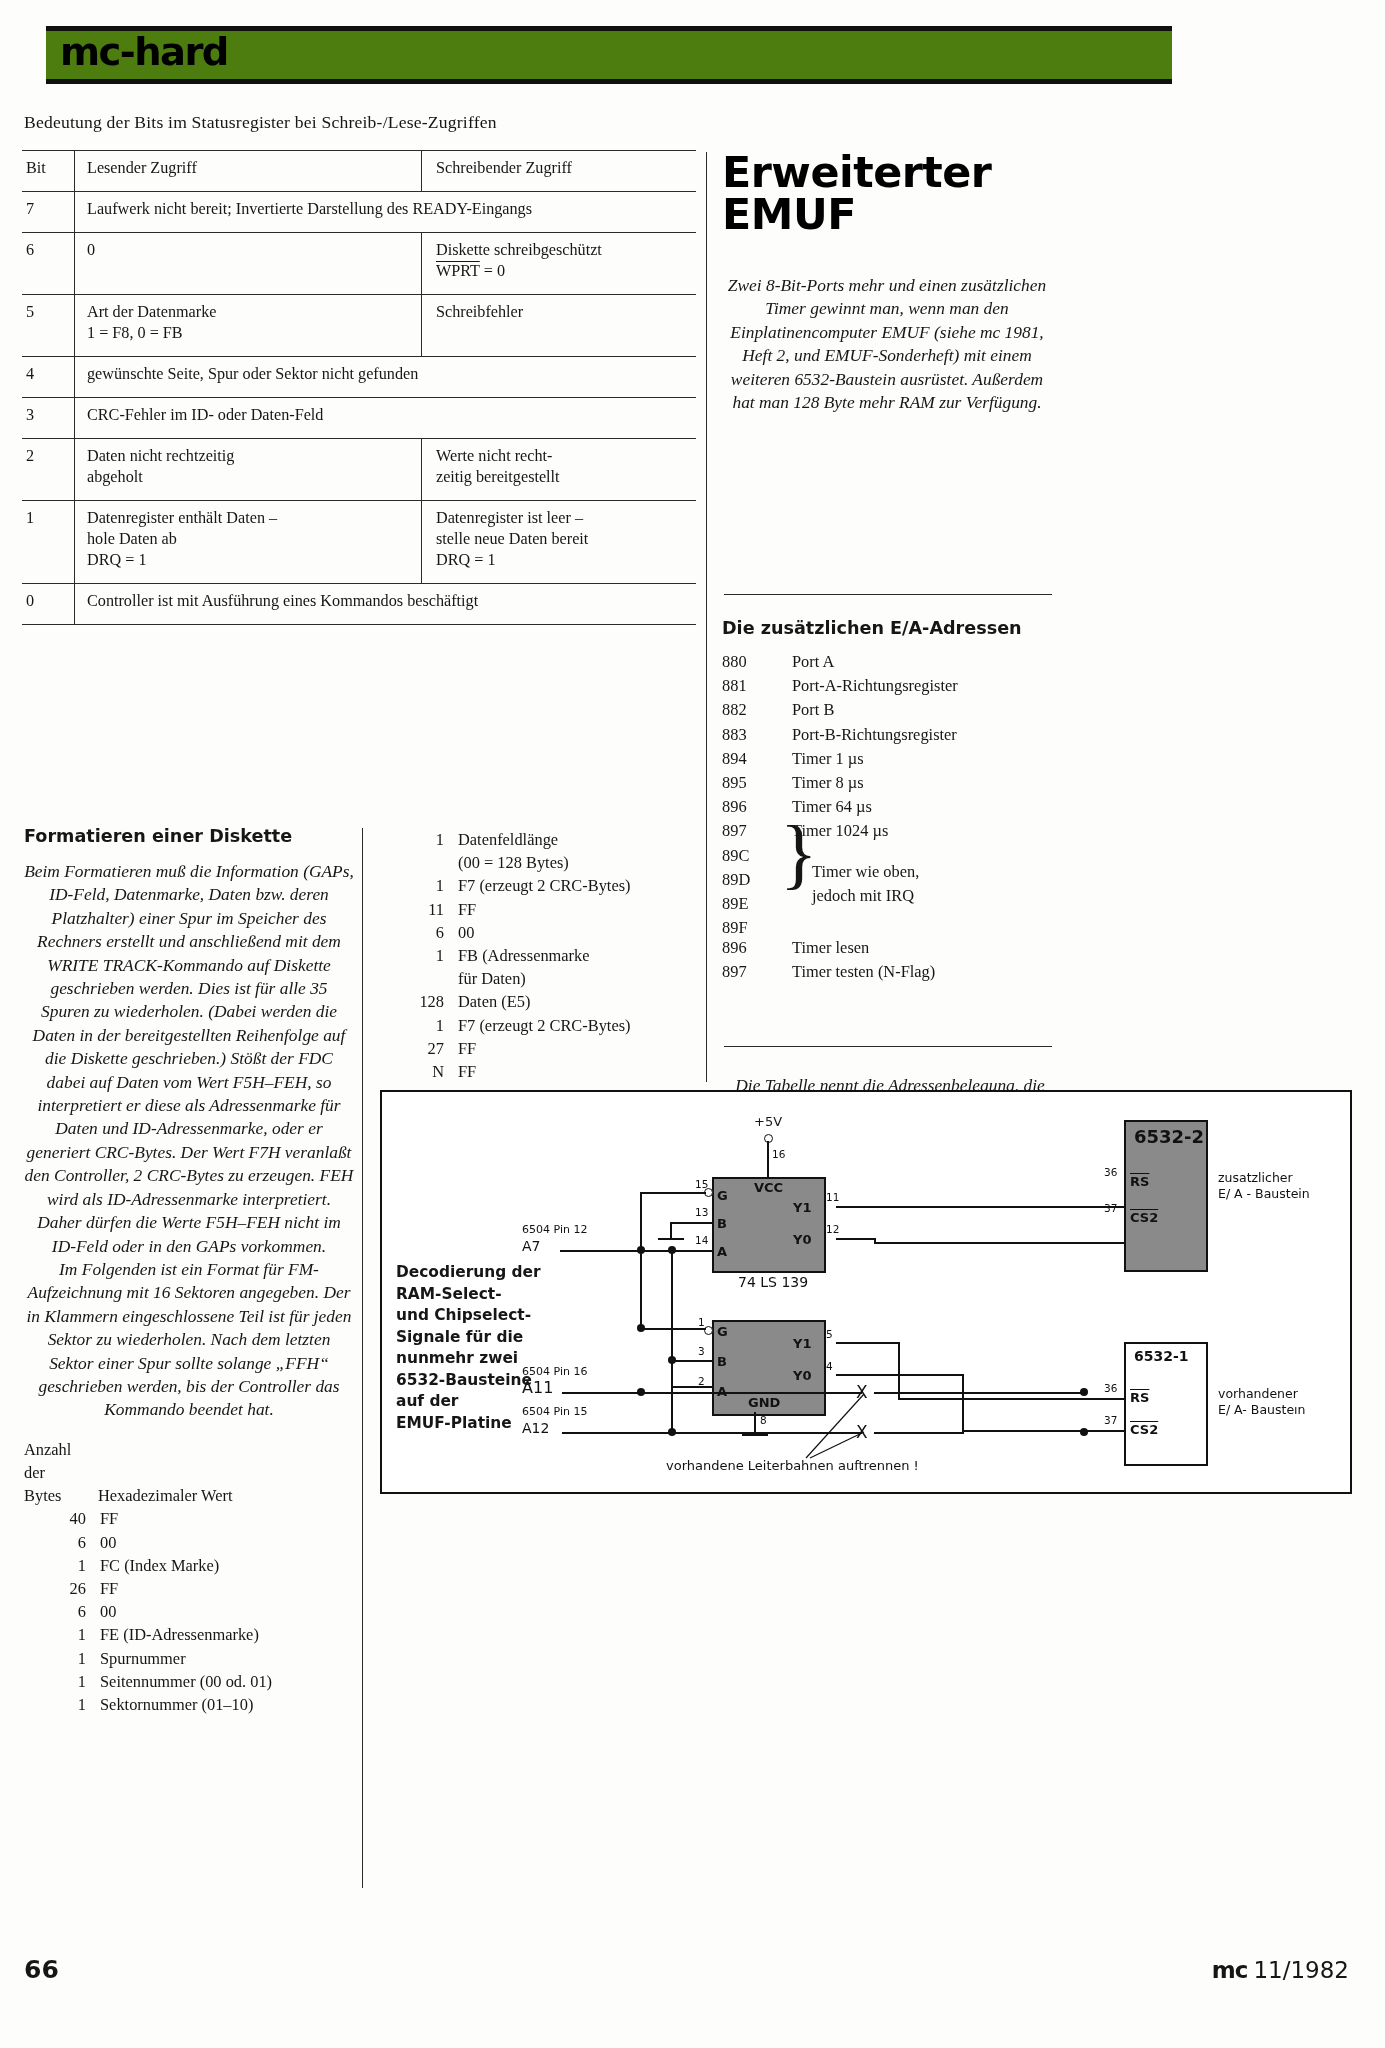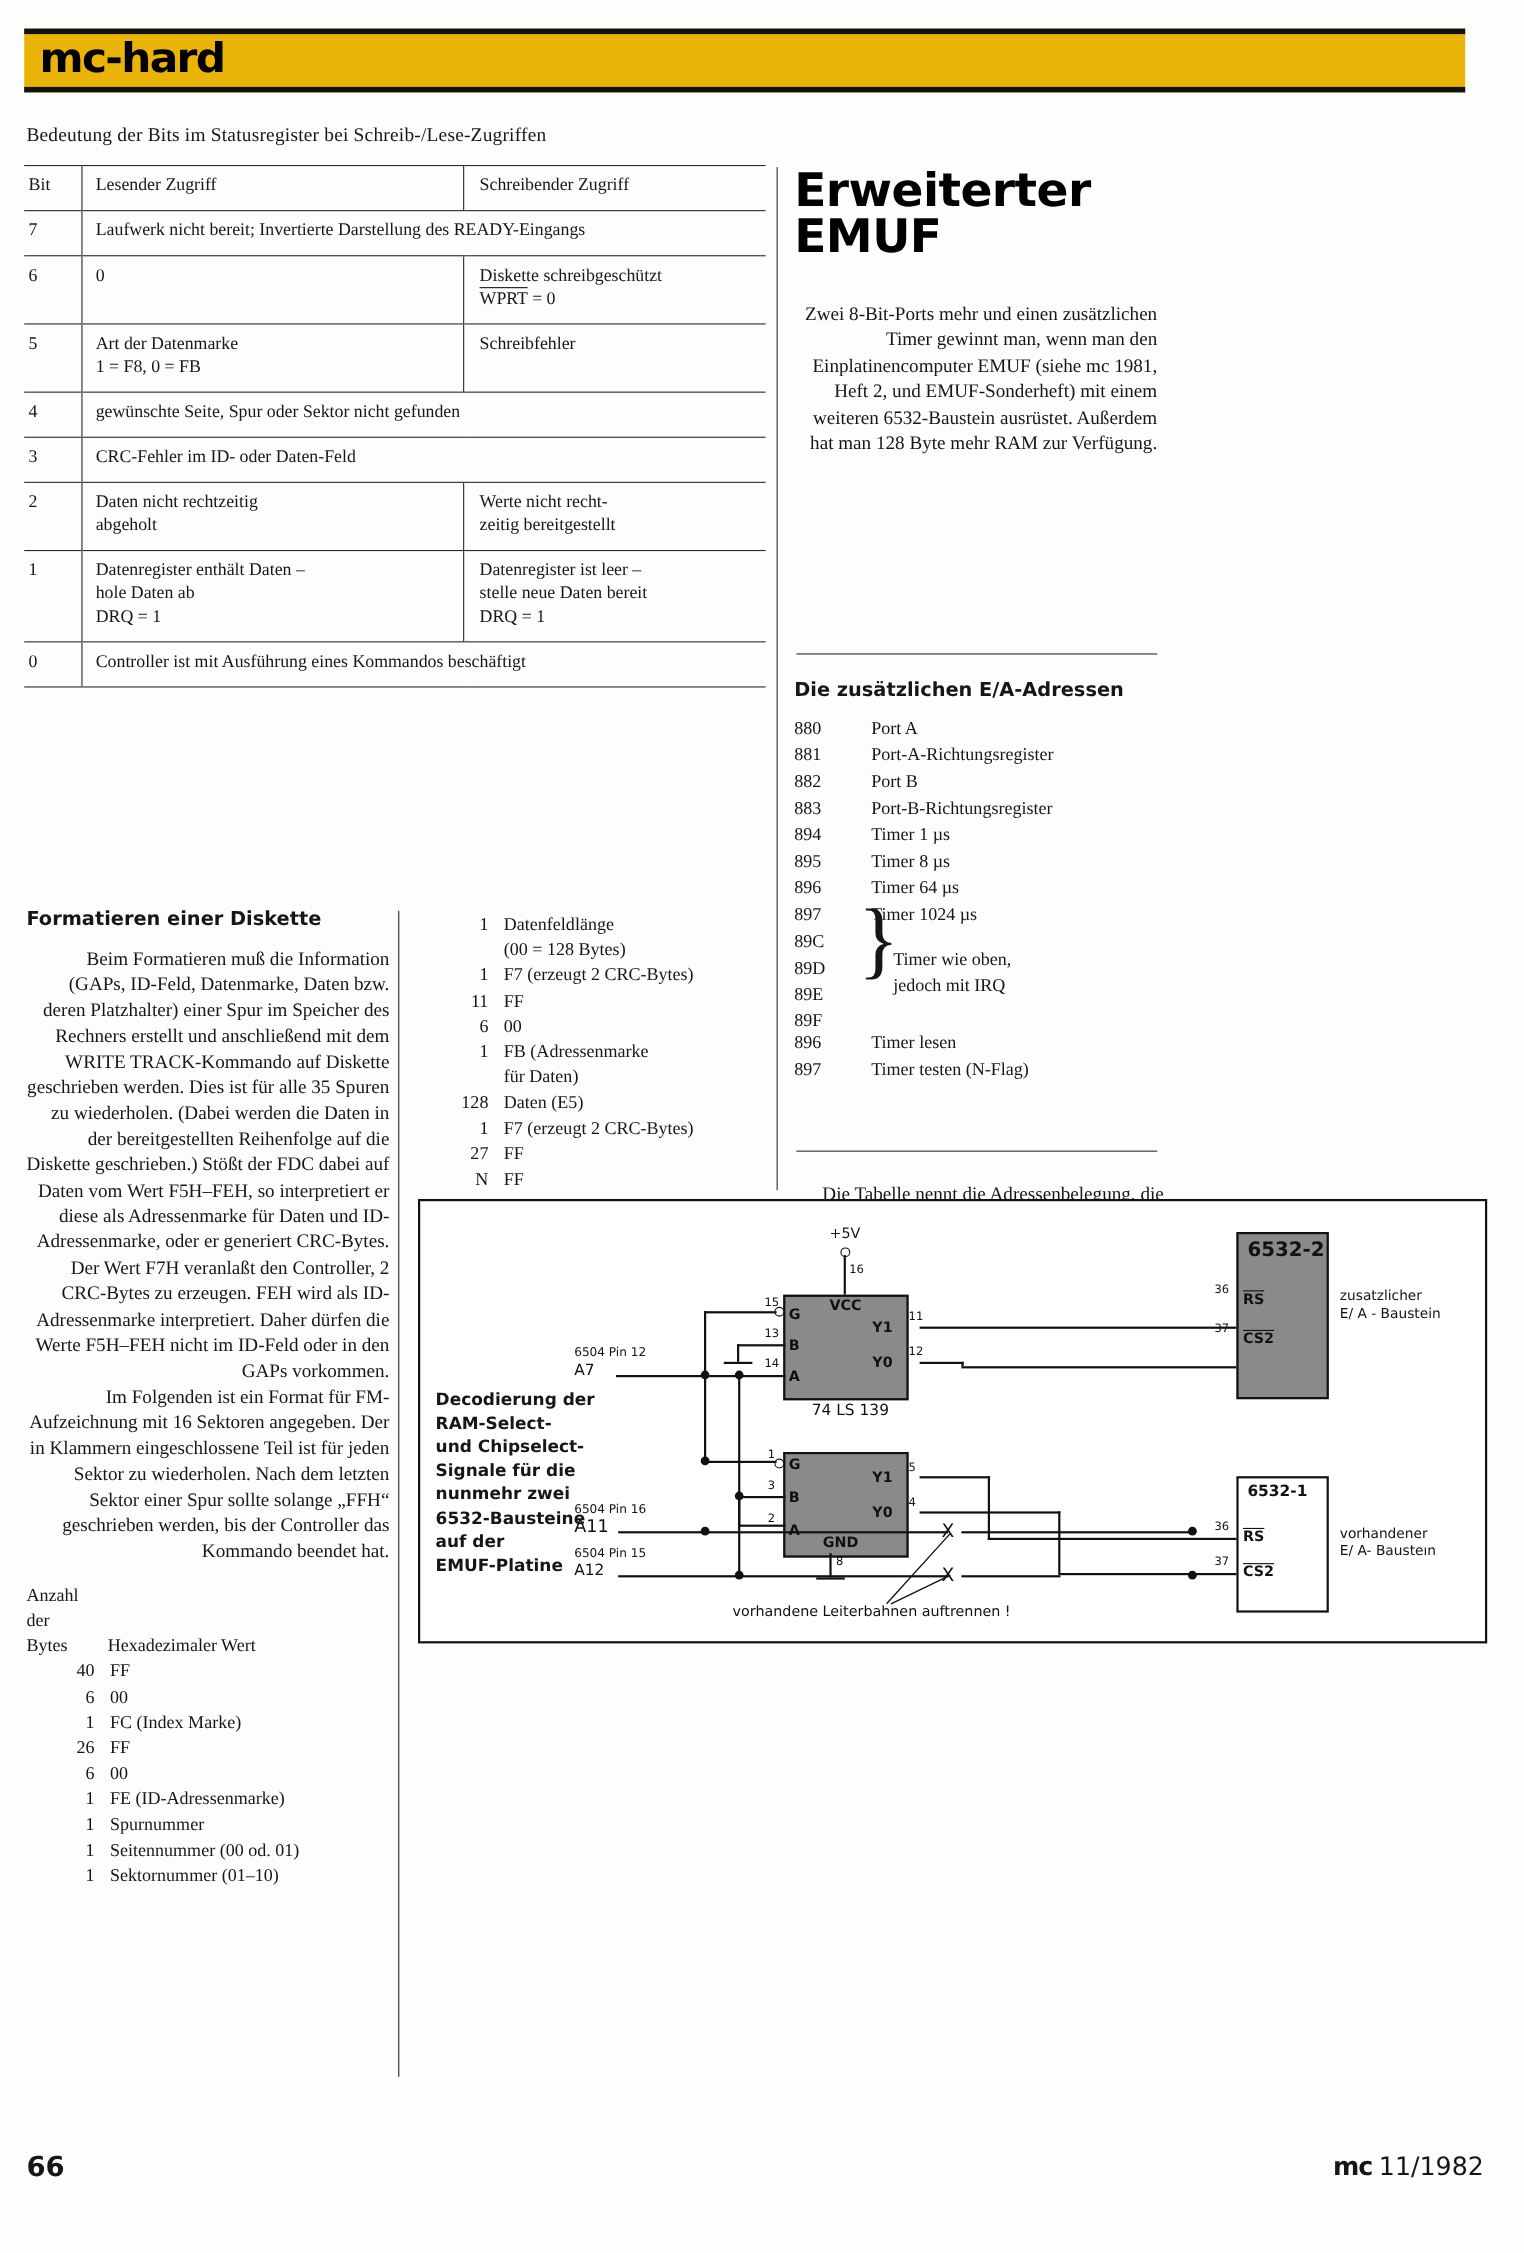--- a/index.html
+++ b/index.html
@@ -4,31 +4,31 @@
 <style>
   html,body{margin:0;padding:0;background:#fff;}
   body{
     width:1385px;height:2048px;position:relative;overflow:hidden;
     font-family:"Liberation Serif", serif;color:#161616;
     -webkit-font-smoothing:antialiased;
   }
   .page{position:absolute;inset:0;background:#fdfdfb;}
 
   
-  .masthead{position:absolute;left:22px;top:26px;width:1310px;height:48px;
-    background:#eab308;border-top:5px solid #111;border-bottom:5px solid #111;}
+  .masthead{position:absolute;left:46px;top:26px;width:1126px;height:48px;
+    background:#4d7c0f;border-top:5px solid #111;border-bottom:5px solid #111;}
   .masthead .logo{
     position:absolute;left:14px;top:-2px;
     font-family:"DejaVu Sans", sans-serif;font-weight:bold;font-size:37px;
     letter-spacing:-1.5px;color:#000;line-height:48px;
     transform:scaleX(1.04);transform-origin:left center;}
 
   
   .col{position:absolute;}
-  .body-txt{font-size:17.4px;line-height:23.4px;text-align:right;}
+  .body-txt{font-size:17.4px;line-height:23.4px;text-align:center;font-style:italic;}
   .sect-h{font-family:"DejaVu Sans", sans-serif;font-weight:bold;font-size:17.6px;}
 
   
   .tbl-cap{position:absolute;left:24px;top:112px;font-size:17.6px;letter-spacing:.2px;}
   .stable{position:absolute;left:22px;top:150px;width:674px;border-collapse:collapse;
     font-size:16.2px;line-height:21px;}
   .stable td{vertical-align:top;padding:7px 4px 12px 4px;border-top:1.1px solid #2a2a2a;}
   .stable tr:first-child td{border-top:1.1px solid #2a2a2a;}
   .stable tr:last-child td{border-bottom:1.1px solid #2a2a2a;}
   .stable .c-bit{width:44px;padding-left:4px;}

